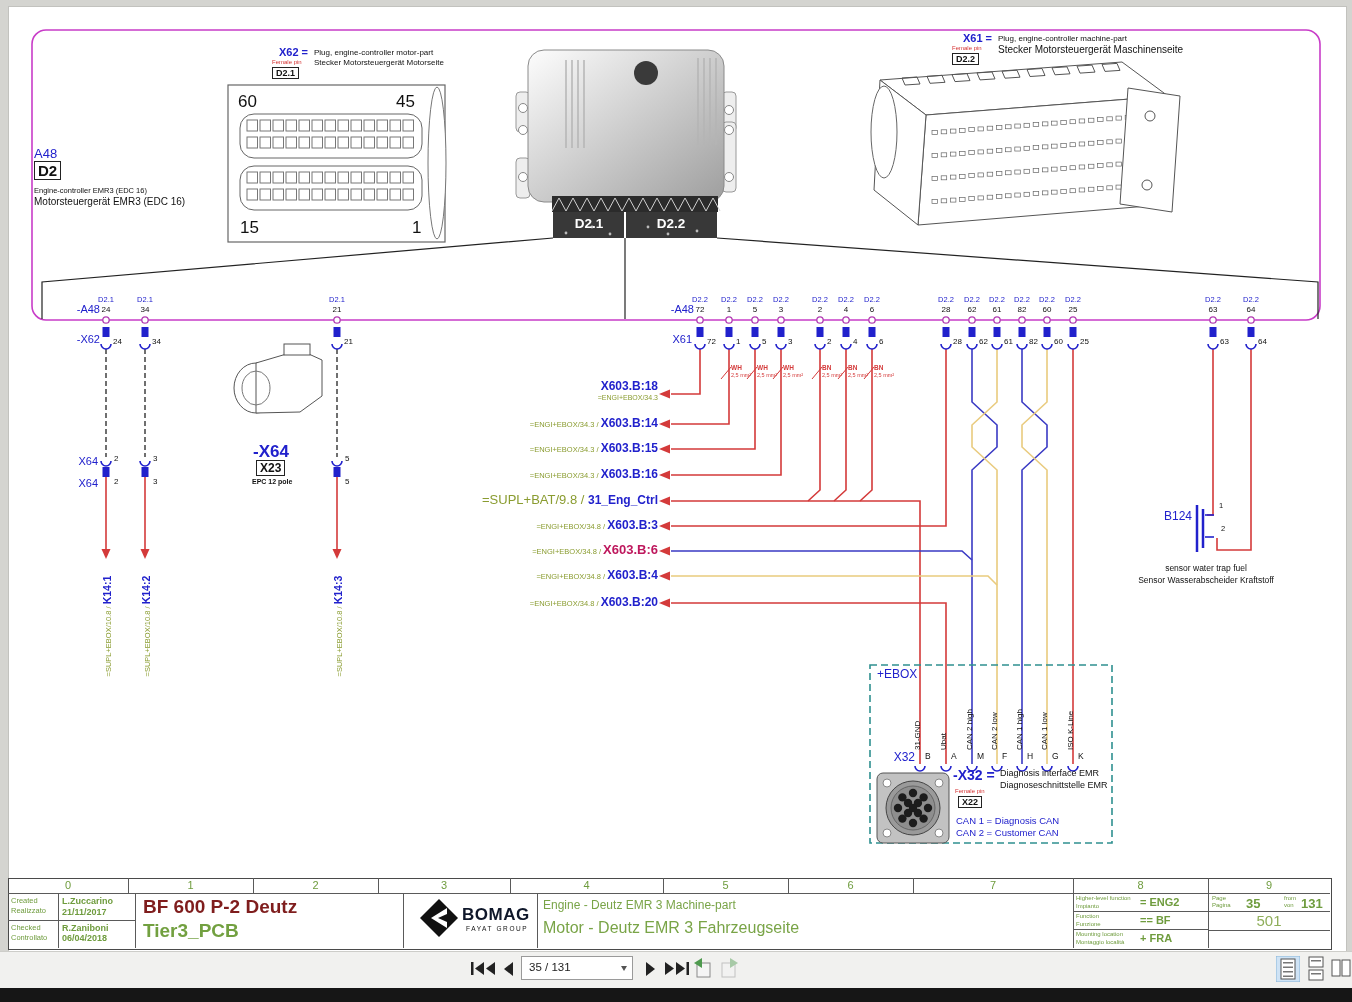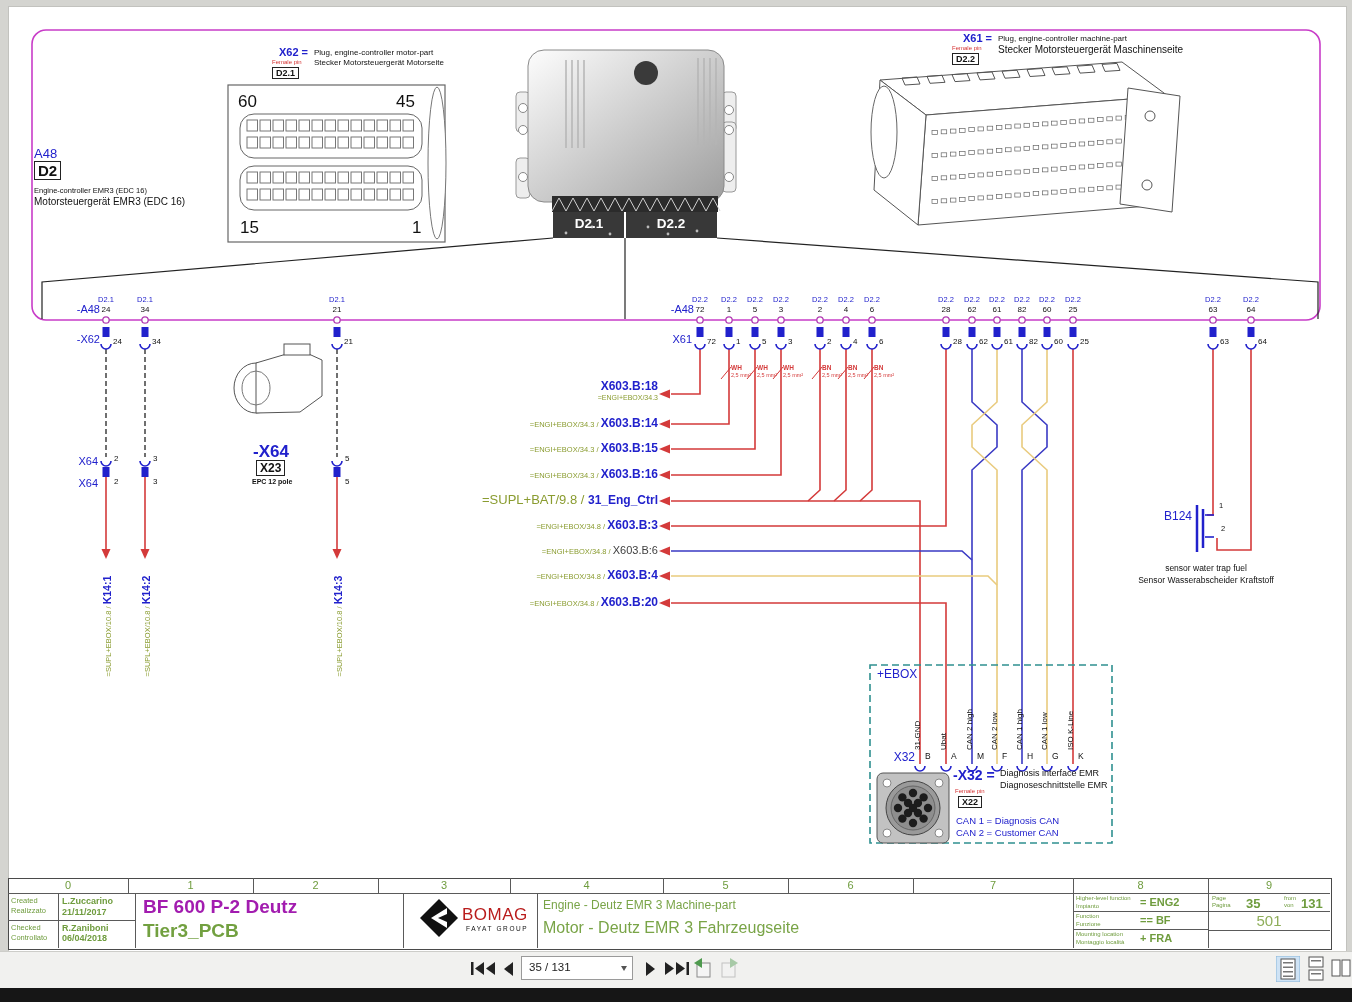--- a/index.html
+++ b/index.html
@@ -445,24 +445,24 @@
 
 <span class="abs nw tbg" style="left:11px;top:896px;font-size:7.5px">Created</span>
 <span class="abs nw tbg" style="left:11px;top:906px;font-size:7.5px">Realizzato</span>
 <span class="abs nw tbg" style="left:62px;top:896px;font-size:9px;font-weight:bold">L.Zuccarino</span>
 <span class="abs nw tbg" style="left:62px;top:907px;font-size:9px;font-weight:bold">21/11/2017</span>
 <span class="abs nw tbg" style="left:11px;top:923px;font-size:7.5px">Checked</span>
 <span class="abs nw tbg" style="left:11px;top:933px;font-size:7.5px">Controllato</span>
 <span class="abs nw tbg" style="left:62px;top:923px;font-size:9px;font-weight:bold">R.Zaniboni</span>
 <span class="abs nw tbg" style="left:62px;top:933px;font-size:9px;font-weight:bold">06/04/2018</span>
 
-<span class="abs nw" style="left:143px;top:896px;font-size:19px;font-weight:bold;color:#a21caf">BF 600 P-2 Deutz</span>
+<span class="abs nw" style="left:143px;top:896px;font-size:19px;font-weight:bold;color:#7f1d1d">BF 600 P-2 Deutz</span>
 <span class="abs nw" style="left:143px;top:920px;font-size:19px;font-weight:bold;color:#72a040">Tier3_PCB</span>
 
-<span class="abs nw" style="left:462px;top:905px;font-size:17px;font-weight:400;color:#b91c1c;letter-spacing:.5px">BOMAG</span>
+<span class="abs nw" style="left:462px;top:905px;font-size:17px;font-weight:700;color:#0f172a;letter-spacing:.5px">BOMAG</span>
 <span class="abs nw" style="left:466px;top:925px;font-size:6.5px;color:#111;letter-spacing:1.6px">FAYAT GROUP</span>
 
 <span class="abs nw" style="left:543px;top:898px;font-size:12px;color:#79a447">Engine - Deutz EMR 3 Machine-part</span>
 <span class="abs nw" style="left:543px;top:919px;font-size:16px;color:#79a447">Motor - Deutz EMR 3 Fahrzeugseite</span>
 
 <span class="abs nw tbg" style="left:1076px;top:895px;font-size:6px">Higher-level function</span>
 <span class="abs nw tbg" style="left:1076px;top:903px;font-size:6px">Impianto</span>
 <span class="abs nw tbg" style="left:1140px;top:896px;font-size:11px;font-weight:bold">= ENG2</span>
 <span class="abs nw tbg" style="left:1076px;top:913px;font-size:6px">Function</span>
 <span class="abs nw tbg" style="left:1076px;top:921px;font-size:6px">Funzione</span>
@@ -563,21 +563,21 @@
 <div class="abs nw" style="top: 372px; font-size: 5.5px; color: rgb(212, 58, 58); line-height: 1.1; left: 874px;">2,5 mm²</div>
 <div class="abs nw" style="right: 694px; text-align: right; line-height: 11px; top: 381px;">
     <div style="font-size: 12px; font-weight: 600; color: rgb(33, 33, 204);">X603.B:18</div>
     <div style="font-size: 7px; color: rgb(138, 156, 48);">=ENGI+EBOX/34.3</div>
   </div>
 <div class="abs nw" style="right: 694px; text-align: right; line-height: 11px; top: 416px;"><span style="font-size: 7.5px; color: rgb(138, 156, 48);">=ENGI+EBOX/34.3 / </span><span style="font-size: 12px; font-weight: 600; color: rgb(33, 33, 204);">X603.B:14</span></div>
 <div class="abs nw" style="right: 694px; text-align: left; line-height: 11px; top: 441px;"><span style="font-size: 7.5px; color: rgb(138, 156, 48);">=ENGI+EBOX/34.3 / </span><span style="font-size: 12px; font-weight: 600; color: rgb(33, 33, 204);">X603.B:15</span></div>
 <div class="abs nw" style="right: 694px; text-align: right; line-height: 11px; top: 467px;"><span style="font-size: 7.5px; color: rgb(138, 156, 48);">=ENGI+EBOX/34.3 / </span><span style="font-size: 12px; font-weight: 600; color: rgb(33, 33, 204);">X603.B:16</span></div>
 <div class="abs nw" style="right: 694px; text-align: right; line-height: 11px; top: 493px;"><span style="font-size: 13px; color: rgb(138, 156, 48);">=SUPL+BAT/9.8 / </span><span style="font-size: 12px; font-weight: 600; color: rgb(33, 33, 204);">31_Eng_Ctrl</span></div>
 <div class="abs nw" style="right: 694px; text-align: left; line-height: 11px; top: 518px;"><span style="font-size: 7.5px; color: rgb(138, 156, 48);">=ENGI+EBOX/34.8 / </span><span style="font-size: 12px; font-weight: 600; color: rgb(33, 33, 204);">X603.B:3</span></div>
-<div class="abs nw" style="right: 694px; text-align: right; line-height: 11px; top: 543px;"><span style="font-size: 7.5px; color: rgb(138, 156, 48);">=ENGI+EBOX/34.8 / </span><span style="font-size: 11px; font-weight: 400; color: #404040;">X603.B:6</span></div>
+<div class="abs nw" style="right: 694px; text-align: right; line-height: 11px; top: 543px;"><span style="font-size: 7.5px; color: rgb(138, 156, 48);">=ENGI+EBOX/34.8 / </span><span style="font-size: 13px; font-weight: 700; color: #be185d;">X603.B:6</span></div>
 <div class="abs nw" style="right: 694px; text-align: right; line-height: 11px; top: 568px;"><span style="font-size: 7.5px; color: rgb(138, 156, 48);">=ENGI+EBOX/34.8 / </span><span style="font-size: 12px; font-weight: 600; color: rgb(33, 33, 204);">X603.B:4</span></div>
 <div class="abs nw" style="right: 694px; text-align: right; line-height: 11px; top: 595px;"><span style="font-size: 7.5px; color: rgb(138, 156, 48);">=ENGI+EBOX/34.8 / </span><span style="font-size: 12px; font-weight: 600; color: rgb(33, 33, 204);">X603.B:20</span></div>
 <div class="abs nw" style="width: 80px; height: 12px; left: 875px; top: 704px; transform: rotate(-90deg); line-height: 12px;"><span style="font-size: 8px; color: rgb(17, 17, 17);">31-GND</span></div>
 <div class="abs nw" style="width: 80px; height: 12px; left: 901px; top: 704px; transform: rotate(-90deg); line-height: 12px;"><span style="font-size: 8px; color: rgb(17, 17, 17);">Ubat</span></div>
 <div class="abs nw" style="width: 80px; height: 12px; left: 927px; top: 704px; transform: rotate(-90deg); line-height: 12px;"><span style="font-size: 8px; color: rgb(17, 17, 17);">CAN 2 high</span></div>
 <div class="abs nw" style="width: 80px; height: 12px; left: 952px; top: 704px; transform: rotate(-90deg); line-height: 12px;"><span style="font-size: 8px; color: rgb(17, 17, 17);">CAN 2 low</span></div>
 <div class="abs nw" style="width: 80px; height: 12px; left: 977px; top: 704px; transform: rotate(-90deg); line-height: 12px;"><span style="font-size: 8px; color: rgb(17, 17, 17);">CAN 1 high</span></div>
 <div class="abs nw" style="width: 80px; height: 12px; left: 1002px; top: 704px; transform: rotate(-90deg); line-height: 12px;"><span style="font-size: 8px; color: rgb(17, 17, 17);">CAN 1 low</span></div>
 <div class="abs nw" style="width: 80px; height: 12px; left: 1028px; top: 704px; transform: rotate(-90deg); line-height: 12px;"><span style="font-size: 8px; color: rgb(17, 17, 17);">ISO K-Line</span></div>
 <div class="abs nw" style="top: 752px; font-size: 8.5px; color: rgb(17, 17, 17); line-height: 1.1; left: 925px;">B</div>

